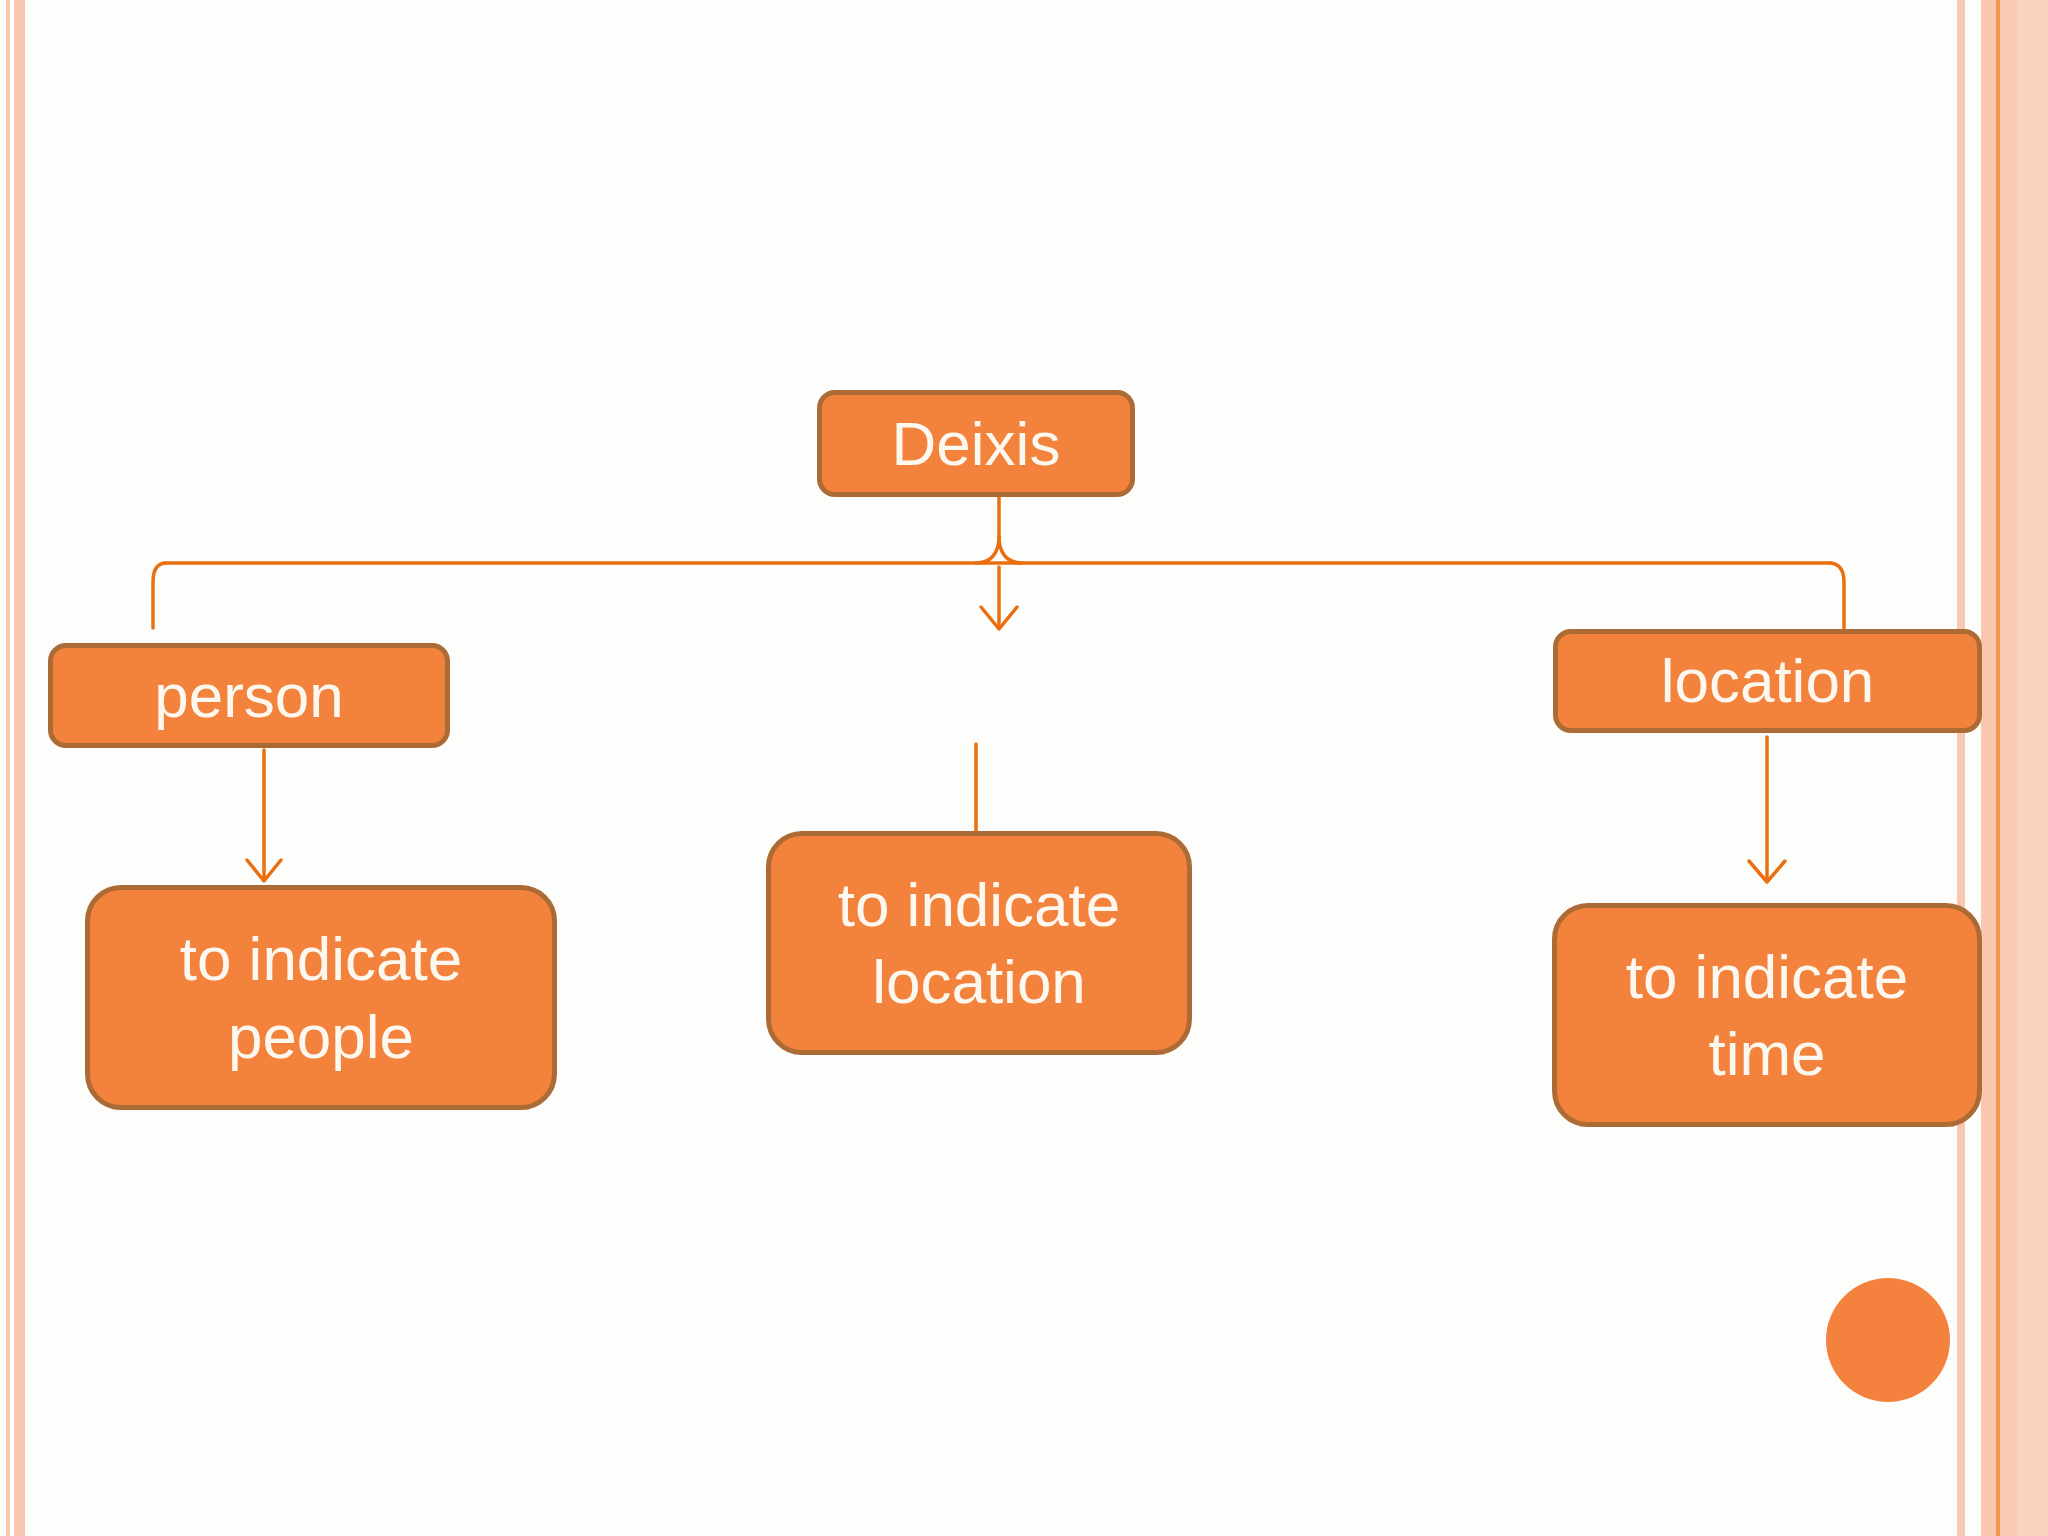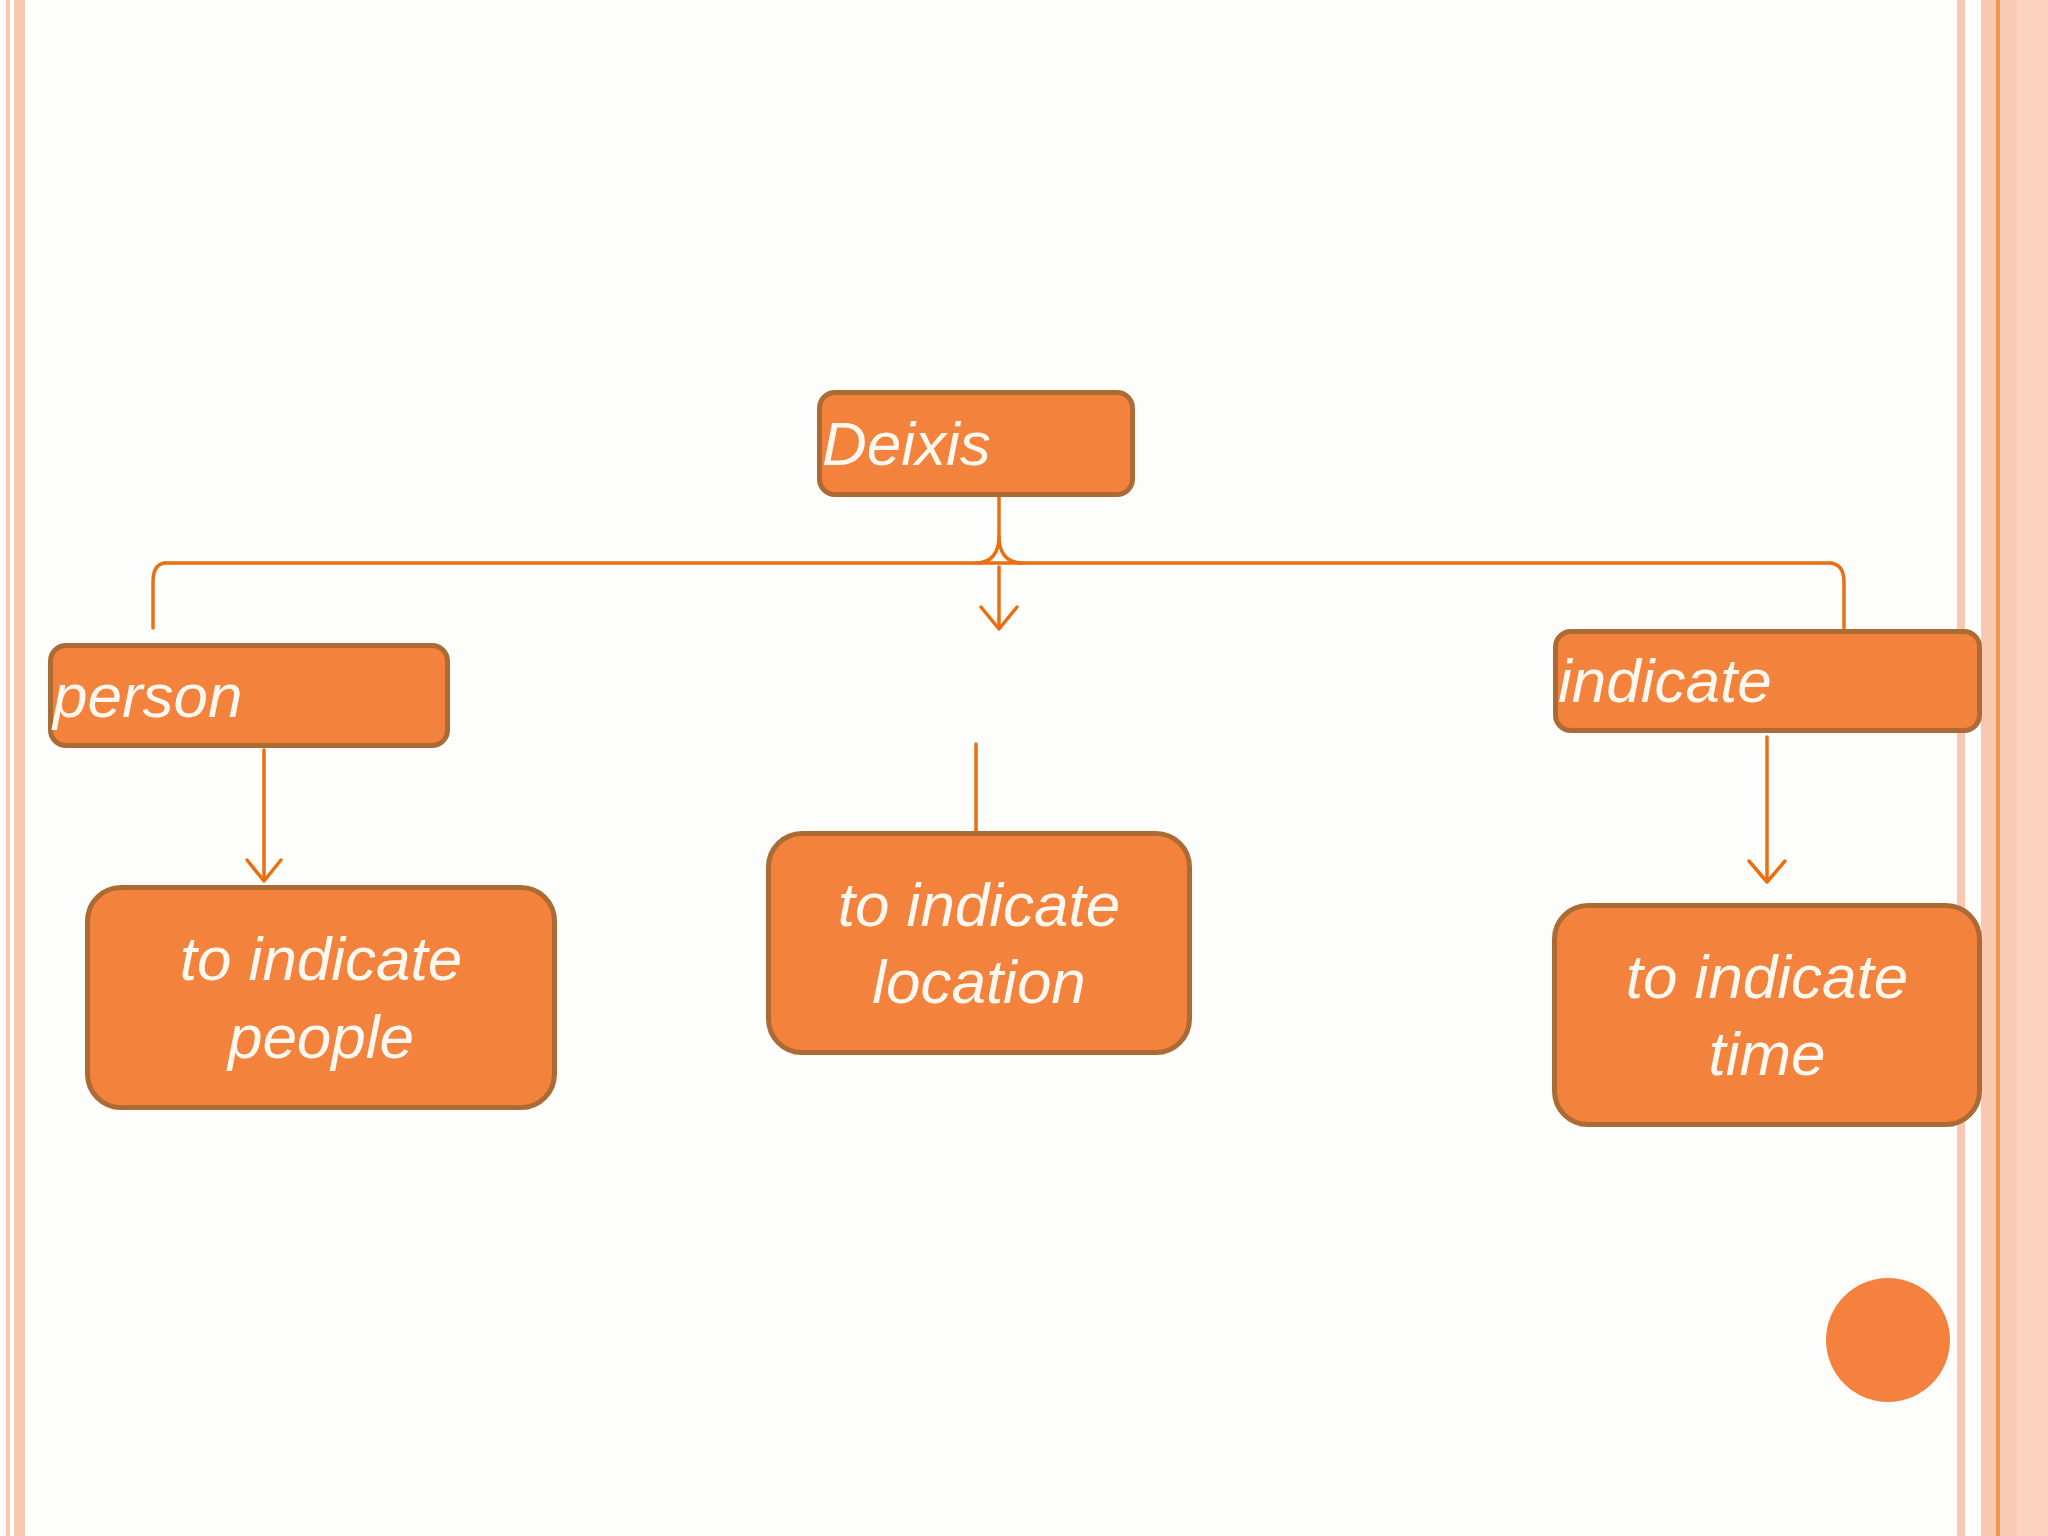--- a/index.html
+++ b/index.html
@@ -38,26 +38,25 @@
     stroke-linejoin: round;
   }
 
   
   .node {
     position: absolute;
     box-sizing: border-box;
     background: var(--accent-fill, #F2823C);
     border: 5px solid var(--accent-border, #AC6B35);
     color: var(--node-text-color, #FCF8EF);
-    display: flex; align-items: center; 
+    display: flex; align-items: center; justify-content: center;
     text-align: center;
     font-size: 62px;
     line-height: 1.25;
     z-index: 3;
-    font-style: italic;
   }
   .node.small { border-radius: 18px; }
   .node.big   { border-radius: 36px; padding: 0 24px; }
 
   .circle {
     position: absolute;
     left: 1826px; top: 1278px;
     width: 124px; height: 124px;
     border-radius: 50%;
     background: var(--circle-color, #F5813F);
@@ -107,21 +106,21 @@
   <div class="node small" style="left:817px; top:390px; width:318px; height:107px;">
     <span>Deixis</span>
   </div>
 
   <div class="node small" style="left:48px; top:643px; width:402px; height:105px;">
     <span>person</span>
   </div>
 
 
   <div class="node small" style="left:1553px; top:629px; width:429px; height:104px;">
-    <span>indicate</span>
+    <span>location</span>
   </div>
 
   <div class="node big" style="left:85px; top:885px; width:472px; height:225px;">
     <span>to indicate people</span>
   </div>
 
   <div class="node big" style="left:766px; top:831px; width:426px; height:224px;">
     <span>to indicate location</span>
   </div>
 

